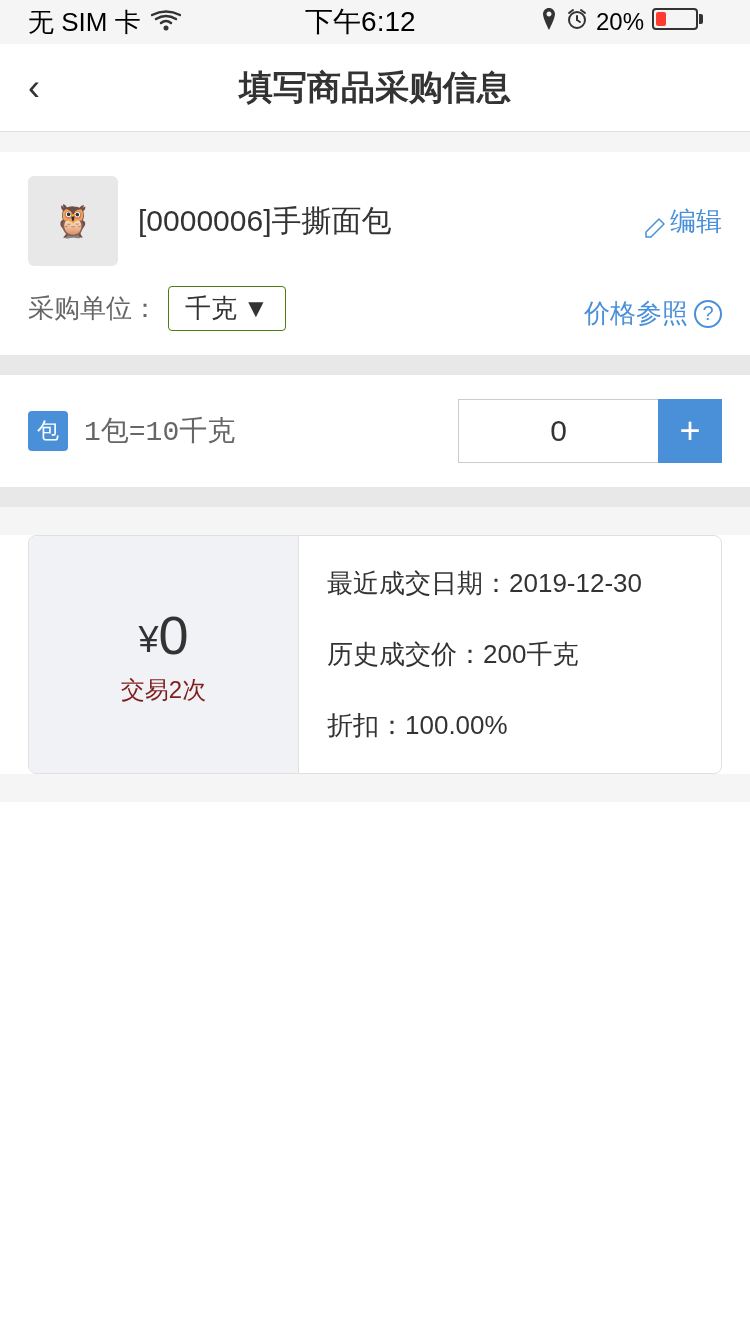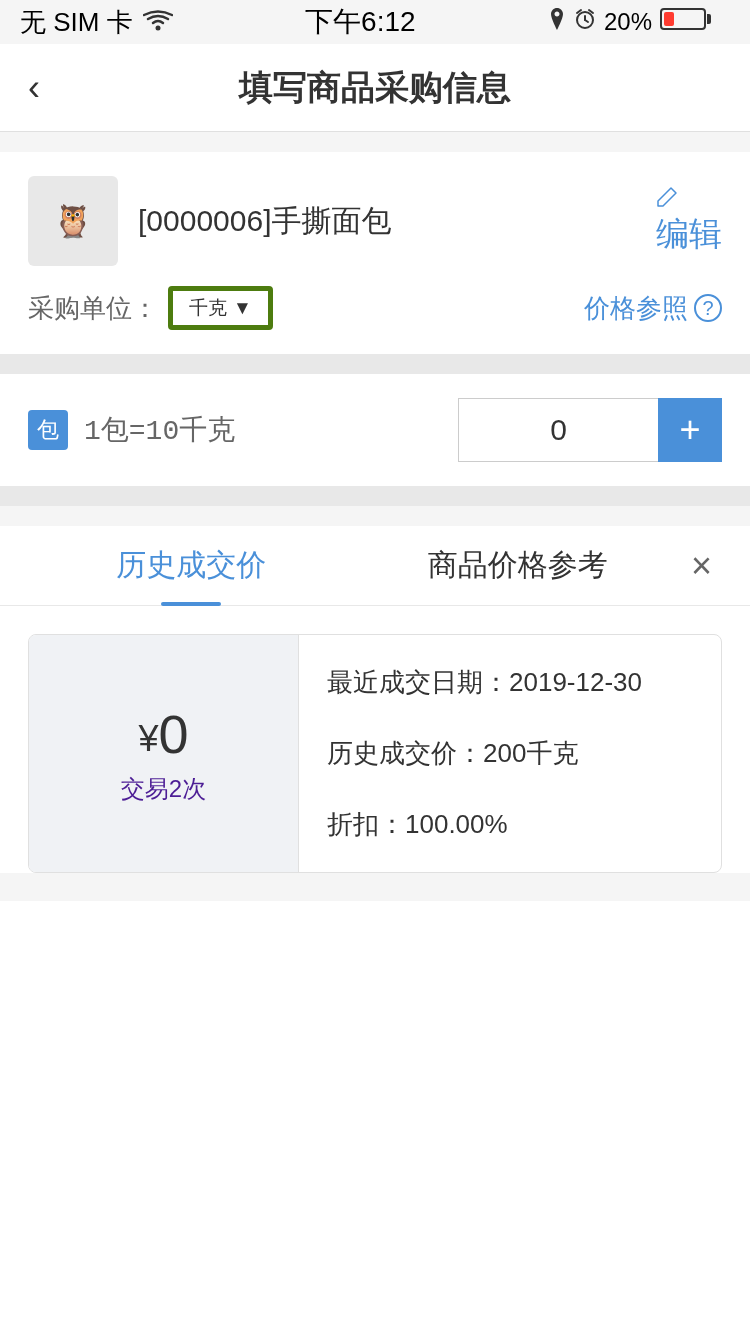--- a/index.html
+++ b/index.html
@@ -13,21 +13,21 @@
     }
 
     
     .status-bar {
       width: 726px;
       height: 44px;
       background: #f5f5f5;
       display: flex;
       align-items: center;
       justify-content: space-between;
-      padding: 0 20px;
+      padding: 0 28px;
       font-size: 26px;
       font-weight: 500;
     }
     .status-left {
       display: flex;
       align-items: center;
       gap: 10px;
     }
     .status-center {
       font-size: 28px;
@@ -119,41 +119,40 @@
       color: #888;
       flex-shrink: 0;
     }
     .product-name {
       font-size: 30px;
       color: #333;
       font-weight: 500;
     }
     .edit-btn {
       color: #4a90d9;
-      font-size: 33px;
-      display: flex;
-      align-items: flex-start;
+      font-size: 26px;
+      display: flex;
+      align-items: flex-end;
       gap: 4px;
       cursor: pointer;
-      flex-direction: column;
     }
     .product-unit-row {
       display: flex;
-      align-items: center;
+      align-items: flex-end;
       justify-content: space-between;
     }
     .unit-label {
       font-size: 26px;
       color: #666;
     }
     .unit-select {
-      border: 5px solid #4d7c0f;
+      border: 1px solid #4d7c0f;
       border-radius: 4px;
       padding: 4px 16px;
-      font-size: 19px;
+      font-size: 26px;
       color: #333;
       background: #fff;
       margin-left: 10px;
       display: flex;
       align-items: center;
       gap: 6px;
     }
     .price-ref {
       color: #4a90d9;
       font-size: 26px;
@@ -293,21 +292,21 @@
       border-right: 1px solid #e0e0e0;
       flex-shrink: 0;
     }
     .history-price {
       font-size: 54px;
       color: #333;
       font-weight: 500;
     }
     .history-count {
       font-size: 24px;
-      color: #4c1d95;
+      color: #7f1d1d;
       margin-top: 8px;
     }
     .history-right {
       flex: 1;
       padding: 28px 28px;
       display: flex;
       flex-direction: column;
       justify-content: center;
       gap: 32px;
     }
@@ -408,29 +407,20 @@
   </div>
   <div class="qty-input-group">
     <input class="qty-input" type="text" value="0" style="">
     <button class="qty-plus">+</button>
   </div>
 </div>
 
 <div style="height:20px;background:#e8e8e8;"></div>
 
 <div class="tab-section">
-  <div class="tab-header">
-    <div class="tab-item active">
-      <span>历史成交价</span>
-    </div>
-    <div class="tab-item">
-      <span>商品价格参考</span>
-    </div>
-    <div class="tab-close">×</div>
-  </div>
 
   <div class="history-card">
     <div class="history-left">
       <div class="history-price">
         <span style="font-size:36px;vertical-align:middle;">¥</span><span>0</span>
       </div>
       <div class="history-count">交易2次</div>
     </div>
     <div class="history-right">
       <div class="history-detail-item">

